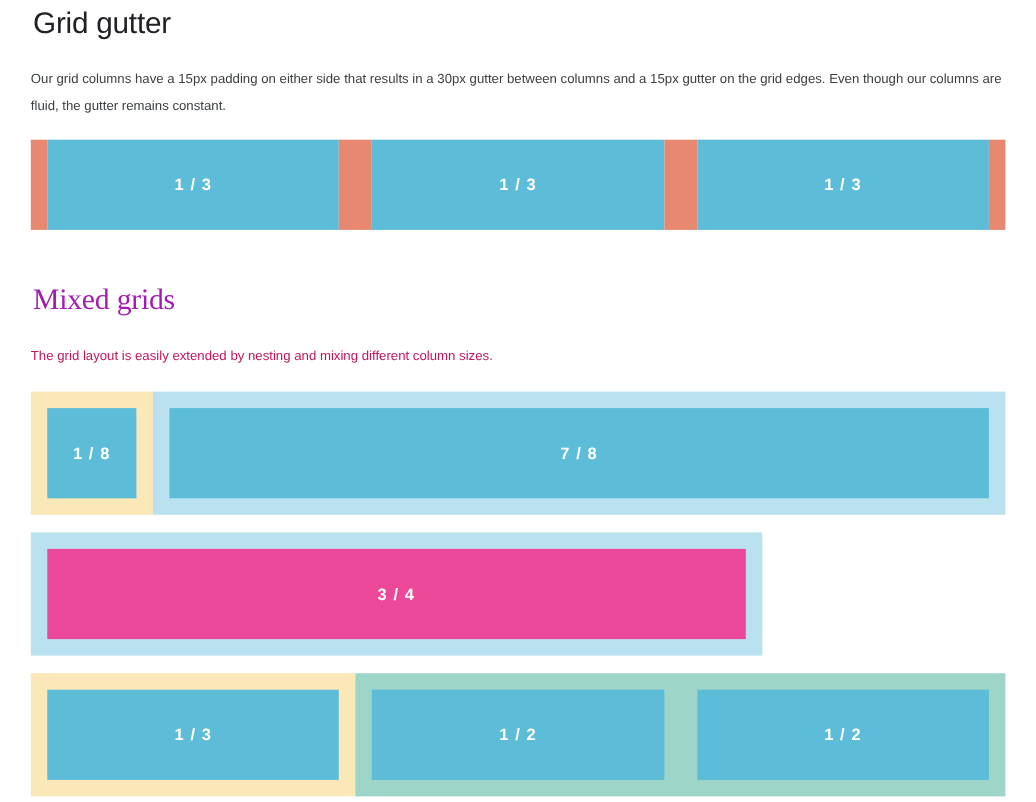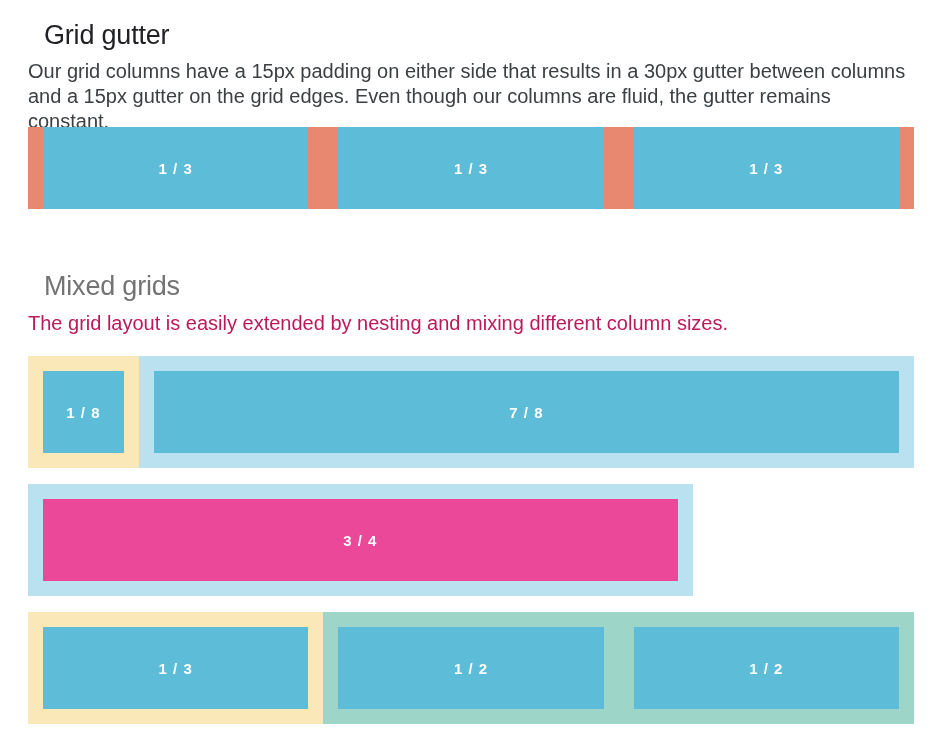--- a/index.html
+++ b/index.html
@@ -22,25 +22,25 @@
     height: 729px;
     padding: 0 28px;
   }
 
   
   .section-heading {
     font-size: 27px;
     font-weight: 400;
     color: #202124;
     letter-spacing: -0.2px;
-    margin: 16px;
+    margin: 2px;
     line-height: 1.2;
   }
   .section-para {
-    font-size: 20px;
+    font-size: 12px;
     line-height: 25px;
     color: #3c4043;
     margin: 0;
     max-width: 884px;
   }
 
   
   .gutter-demo {
     height: 82px;
     display: flex;
@@ -123,21 +123,21 @@
     <div class="gutter-col" style="background: rgb(93, 188, 216); color: rgb(255, 255, 255);">
       <span>1 / 3</span>
     </div>
     <div class="gutter-strip inner" style="background: rgb(233, 136, 112);"></div>
     <div class="gutter-col" style="background: rgb(93, 188, 216); color: rgb(255, 255, 255);">
       <span>1 / 3</span>
     </div>
     <div class="gutter-strip edge" style="background: rgb(233, 136, 112);"></div>
   </div>
 
-  <h2 class="section-heading" style="position: absolute; left: 28px; top: 254px; color: #737373;">Mixed grids</h2>
+  <h2 class="section-heading" style="position: absolute; left: 28px; top: 254px; color: #a21caf; font-family: Liberation Serif, serif;">Mixed grids</h2>
 
   <p class="section-para" style="position: absolute; left: 28px; top: 311px; width: 886px; color: #be185d;">The grid layout is easily extended by nesting and mixing different column sizes.</p>
 
   <div class="mixed-row" style="position:absolute; left:28px; top:356px;">
     <div class="wrap yellow w-1-8" style="background: rgb(251, 232, 184);">
       <div class="cell" style="background: rgb(93, 188, 216); color: rgb(255, 255, 255);">
         <span>1 / 8</span>
       </div>
     </div>
     <div class="wrap lightblue w-7-8" style="background: rgb(185, 225, 239);">

